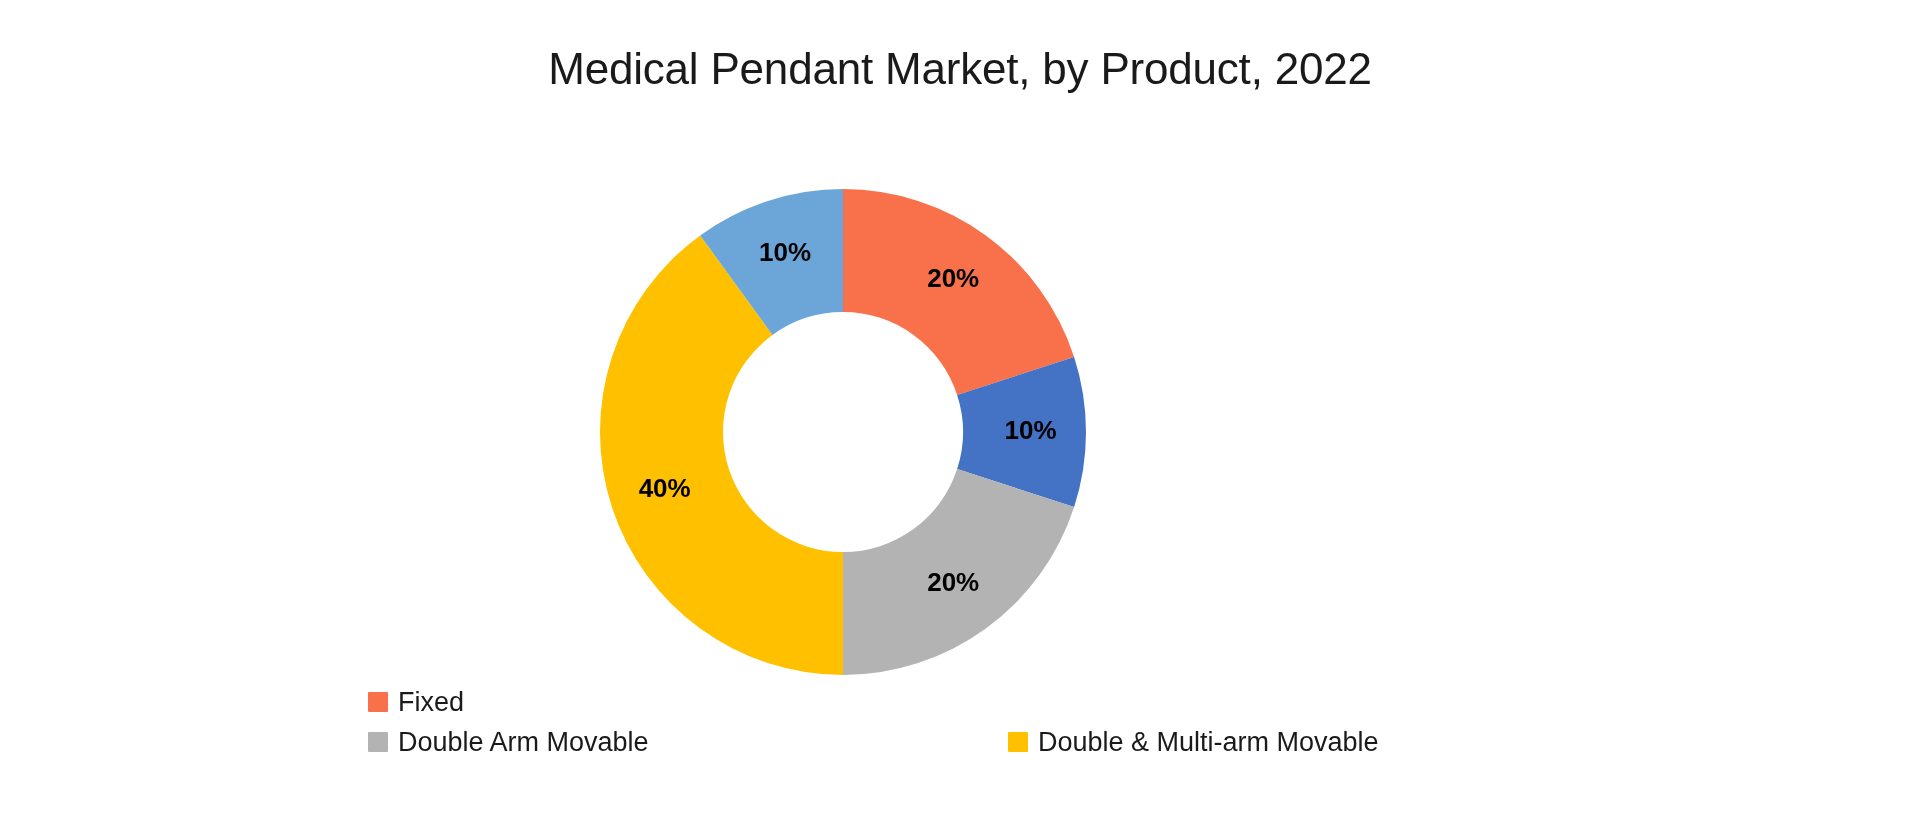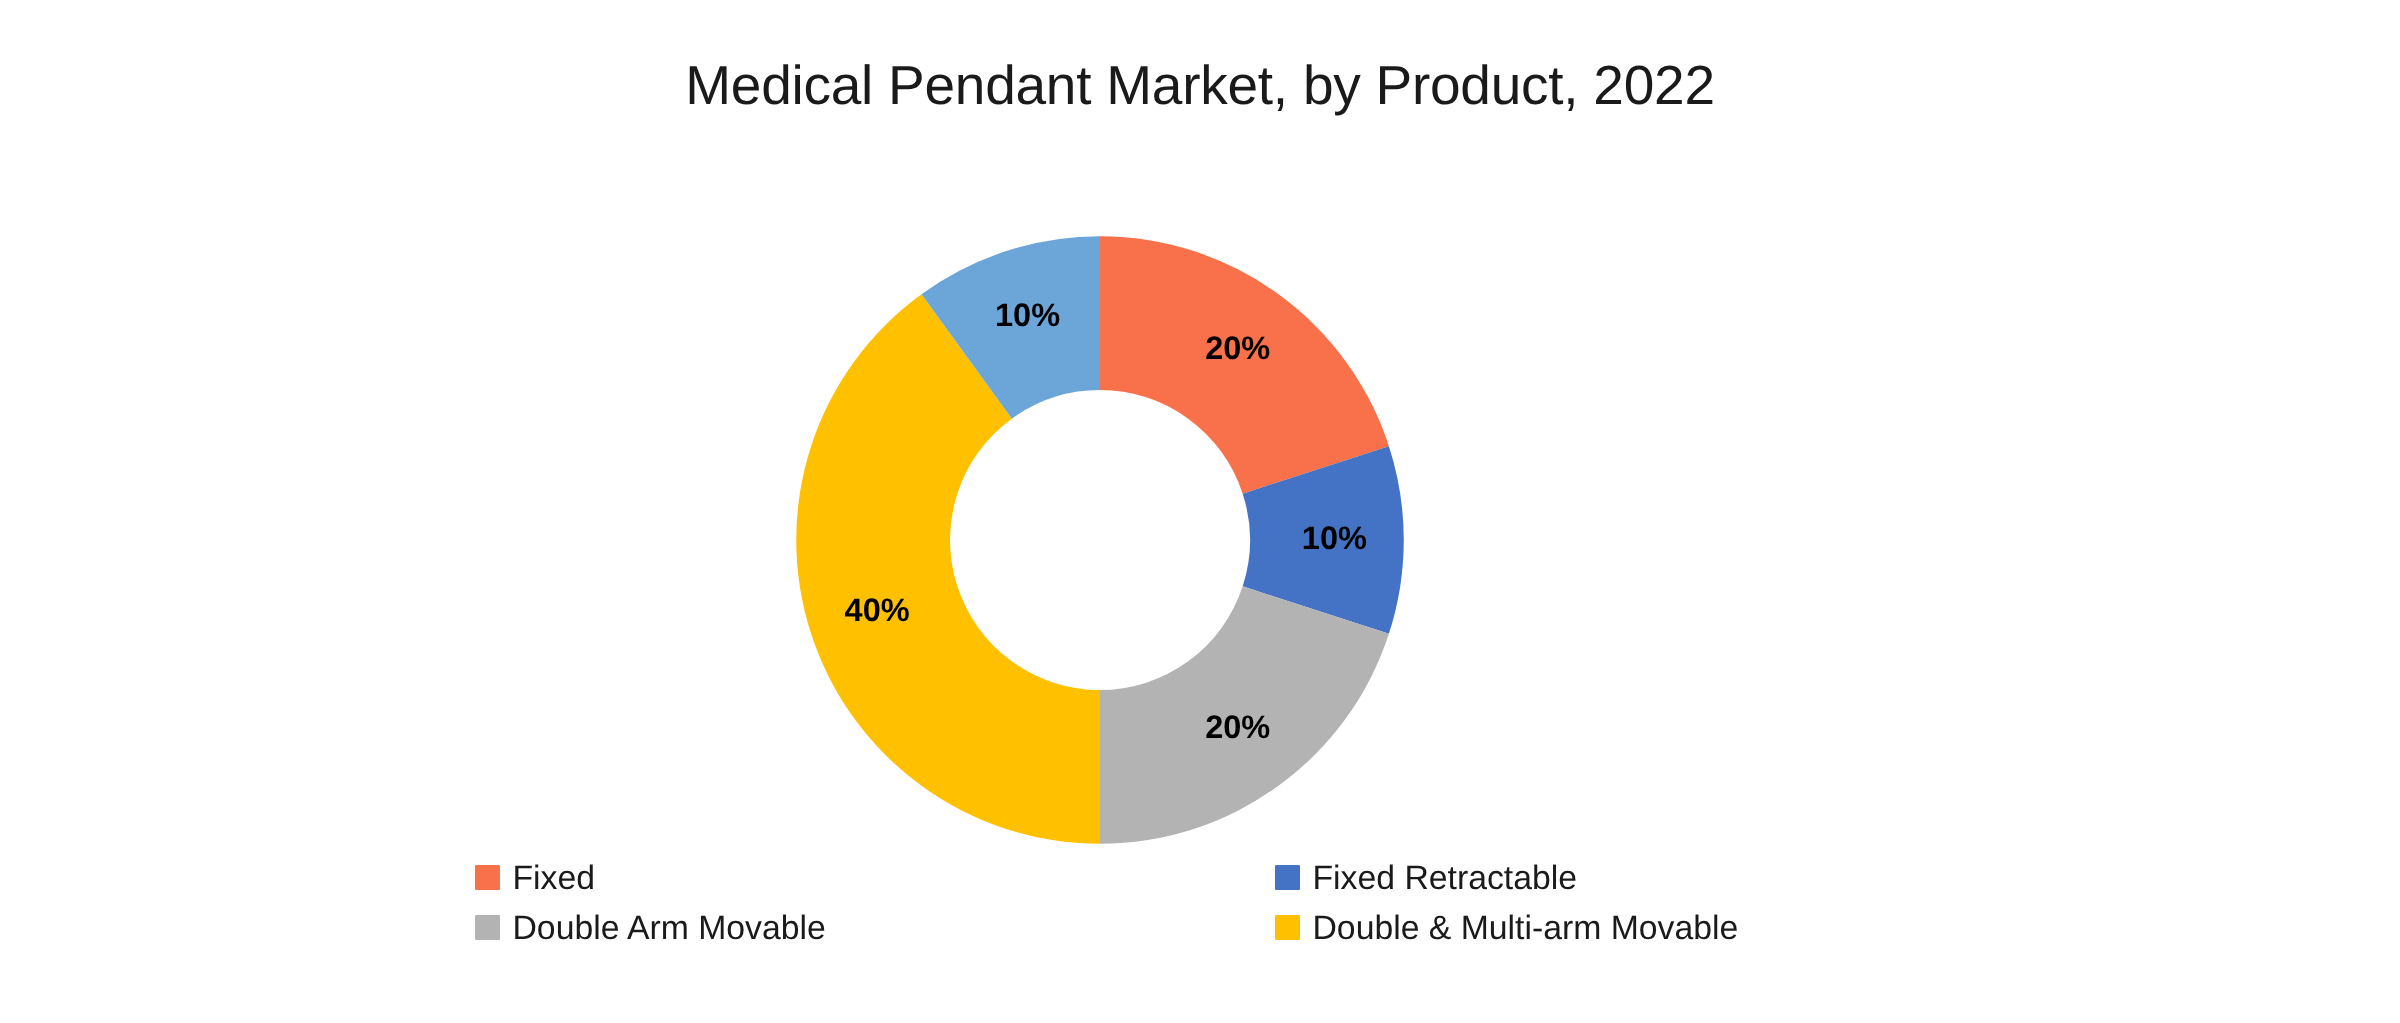--- a/index.html
+++ b/index.html
@@ -31,42 +31,42 @@
     width: 1920px;
     text-align: center;
     font-size: 44px;
     font-weight: 400;
     letter-spacing: -0.2px;
     color: #1a1a1a;
     white-space: nowrap;
   }
   #donut-wrap {
     position: absolute;
-    left: 635px;
+    left: 598px;
     top: 187px;
     width: 490px;
     height: 490px;
   }
   #donut-svg {
     display: block;
     width: 490px;
     height: 490px;
     overflow: visible;
   }
   .slice-value-label {
     font-family: "Liberation Sans", sans-serif;
     font-size: 26px;
     font-weight: bold;
     fill: #000000;
     text-anchor: middle;
     dominant-baseline: middle;
   }
   #legend {
     position: absolute;
-    left: 380px;
+    left: 368px;
     top: 682px;
     width: 1180px;
     height: 120px;
   }
   .legend-row {
     display: flex;
     flex-direction: row;
     align-items: flex-start;
     height: 40px;
   }
@@ -128,24 +128,20 @@
     </svg>
   </div>
 
   <div id="legend">
 
     <div class="legend-row">
       <div class="legend-item col-left">
         <span class="legend-swatch" style="background:#F8714B"></span>
         <span class="legend-label">Fixed</span>
       </div>
-      <div class="legend-item col-right">
-        <span class="legend-swatch" style="background:#4472C4"></span>
-        <span class="legend-label">Fixed Retractable</span>
-      </div>
     </div>
 
     <div class="legend-row">
       <div class="legend-item col-left">
         <span class="legend-swatch" style="background:#B3B3B3"></span>
         <span class="legend-label">Double Arm Movable</span>
       </div>
       <div class="legend-item col-right">
         <span class="legend-swatch" style="background:#FFC000"></span>
         <span class="legend-label">Double &amp; Multi-arm Movable</span>

